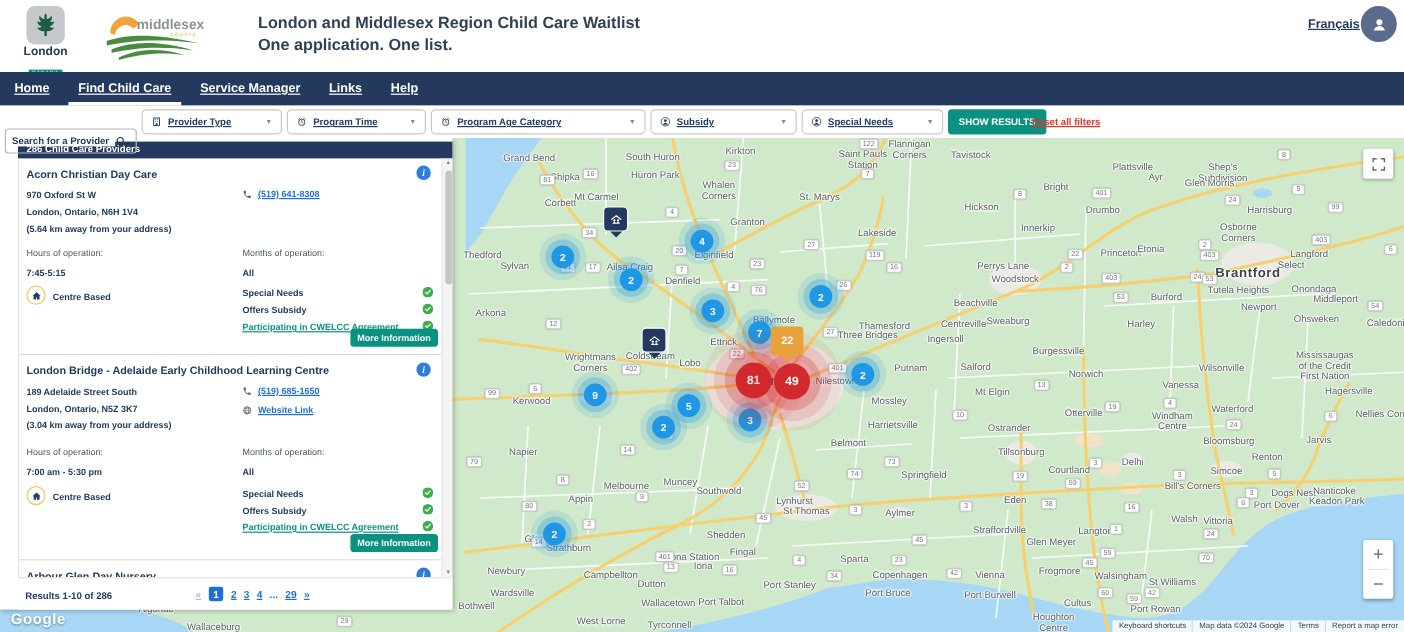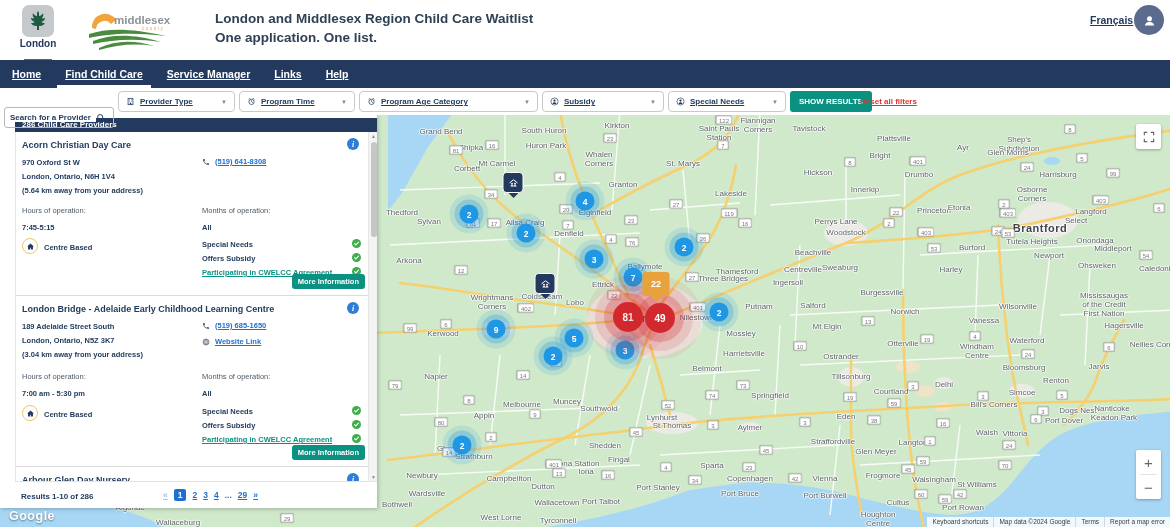--- a/index.html
+++ b/index.html
@@ -298,21 +298,21 @@
         <span class="mlabel" style="left: 750px; top: 364px;">Copenhagen</span>
         <span class="mlabel" style="left: 740px; top: 379px;">Port Bruce</span>
         <span class="mlabel" style="left: 741px; top: 219px;">Mossley</span>
         <span class="mlabel" style="left: 744px; top: 239px;">Harrietsville</span>
         <span class="mlabel" style="left: 707px; top: 254px;">Belmont</span>
         <span class="mlabel" style="left: 770px; top: 281px;">Springfield</span>
         <span class="mlabel" style="left: 750px; top: 313px;">Aylmer</span>
         <span class="mlabel" style="left: 697px; top: 203px;">Nilestown</span>
         <span class="mlabel" style="left: 452px; top: 334px;">Glencoe</span>
         <span class="mlabel" style="left: 809px; top: 14px;">Tavistock</span>
-        <span class="mlabel" style="left: 894px; top: 24px;">Plattsville</span>
+        <span class="mlabel" style="left: 944px; top: 24px;">Plattsville</span>
         <span class="mlabel" style="left: 880px; top: 41px;">Bright</span>
         <span class="mlabel" style="left: 818px; top: 58px;">Hickson</span>
         <span class="mlabel" style="left: 919px; top: 60px;">Drumbo</span>
         <span class="mlabel" style="left: 865px; top: 75px;">Innerkip</span>
         <span class="mlabel" style="left: 934px; top: 96px;">Princeton</span>
         <span class="mlabel" style="left: 959px; top: 93px;">Etonia</span>
         <span class="mlabel" style="left: 836px; top: 107px;">Perrys Lane</span>
         <span class="mlabel" style="left: 846px; top: 118px;">Woodstock</span>
         <span class="mlabel" style="left: 813px; top: 138px;">Beachville</span>
         <span class="mlabel" style="left: 803px; top: 155px;">Centreville</span>

